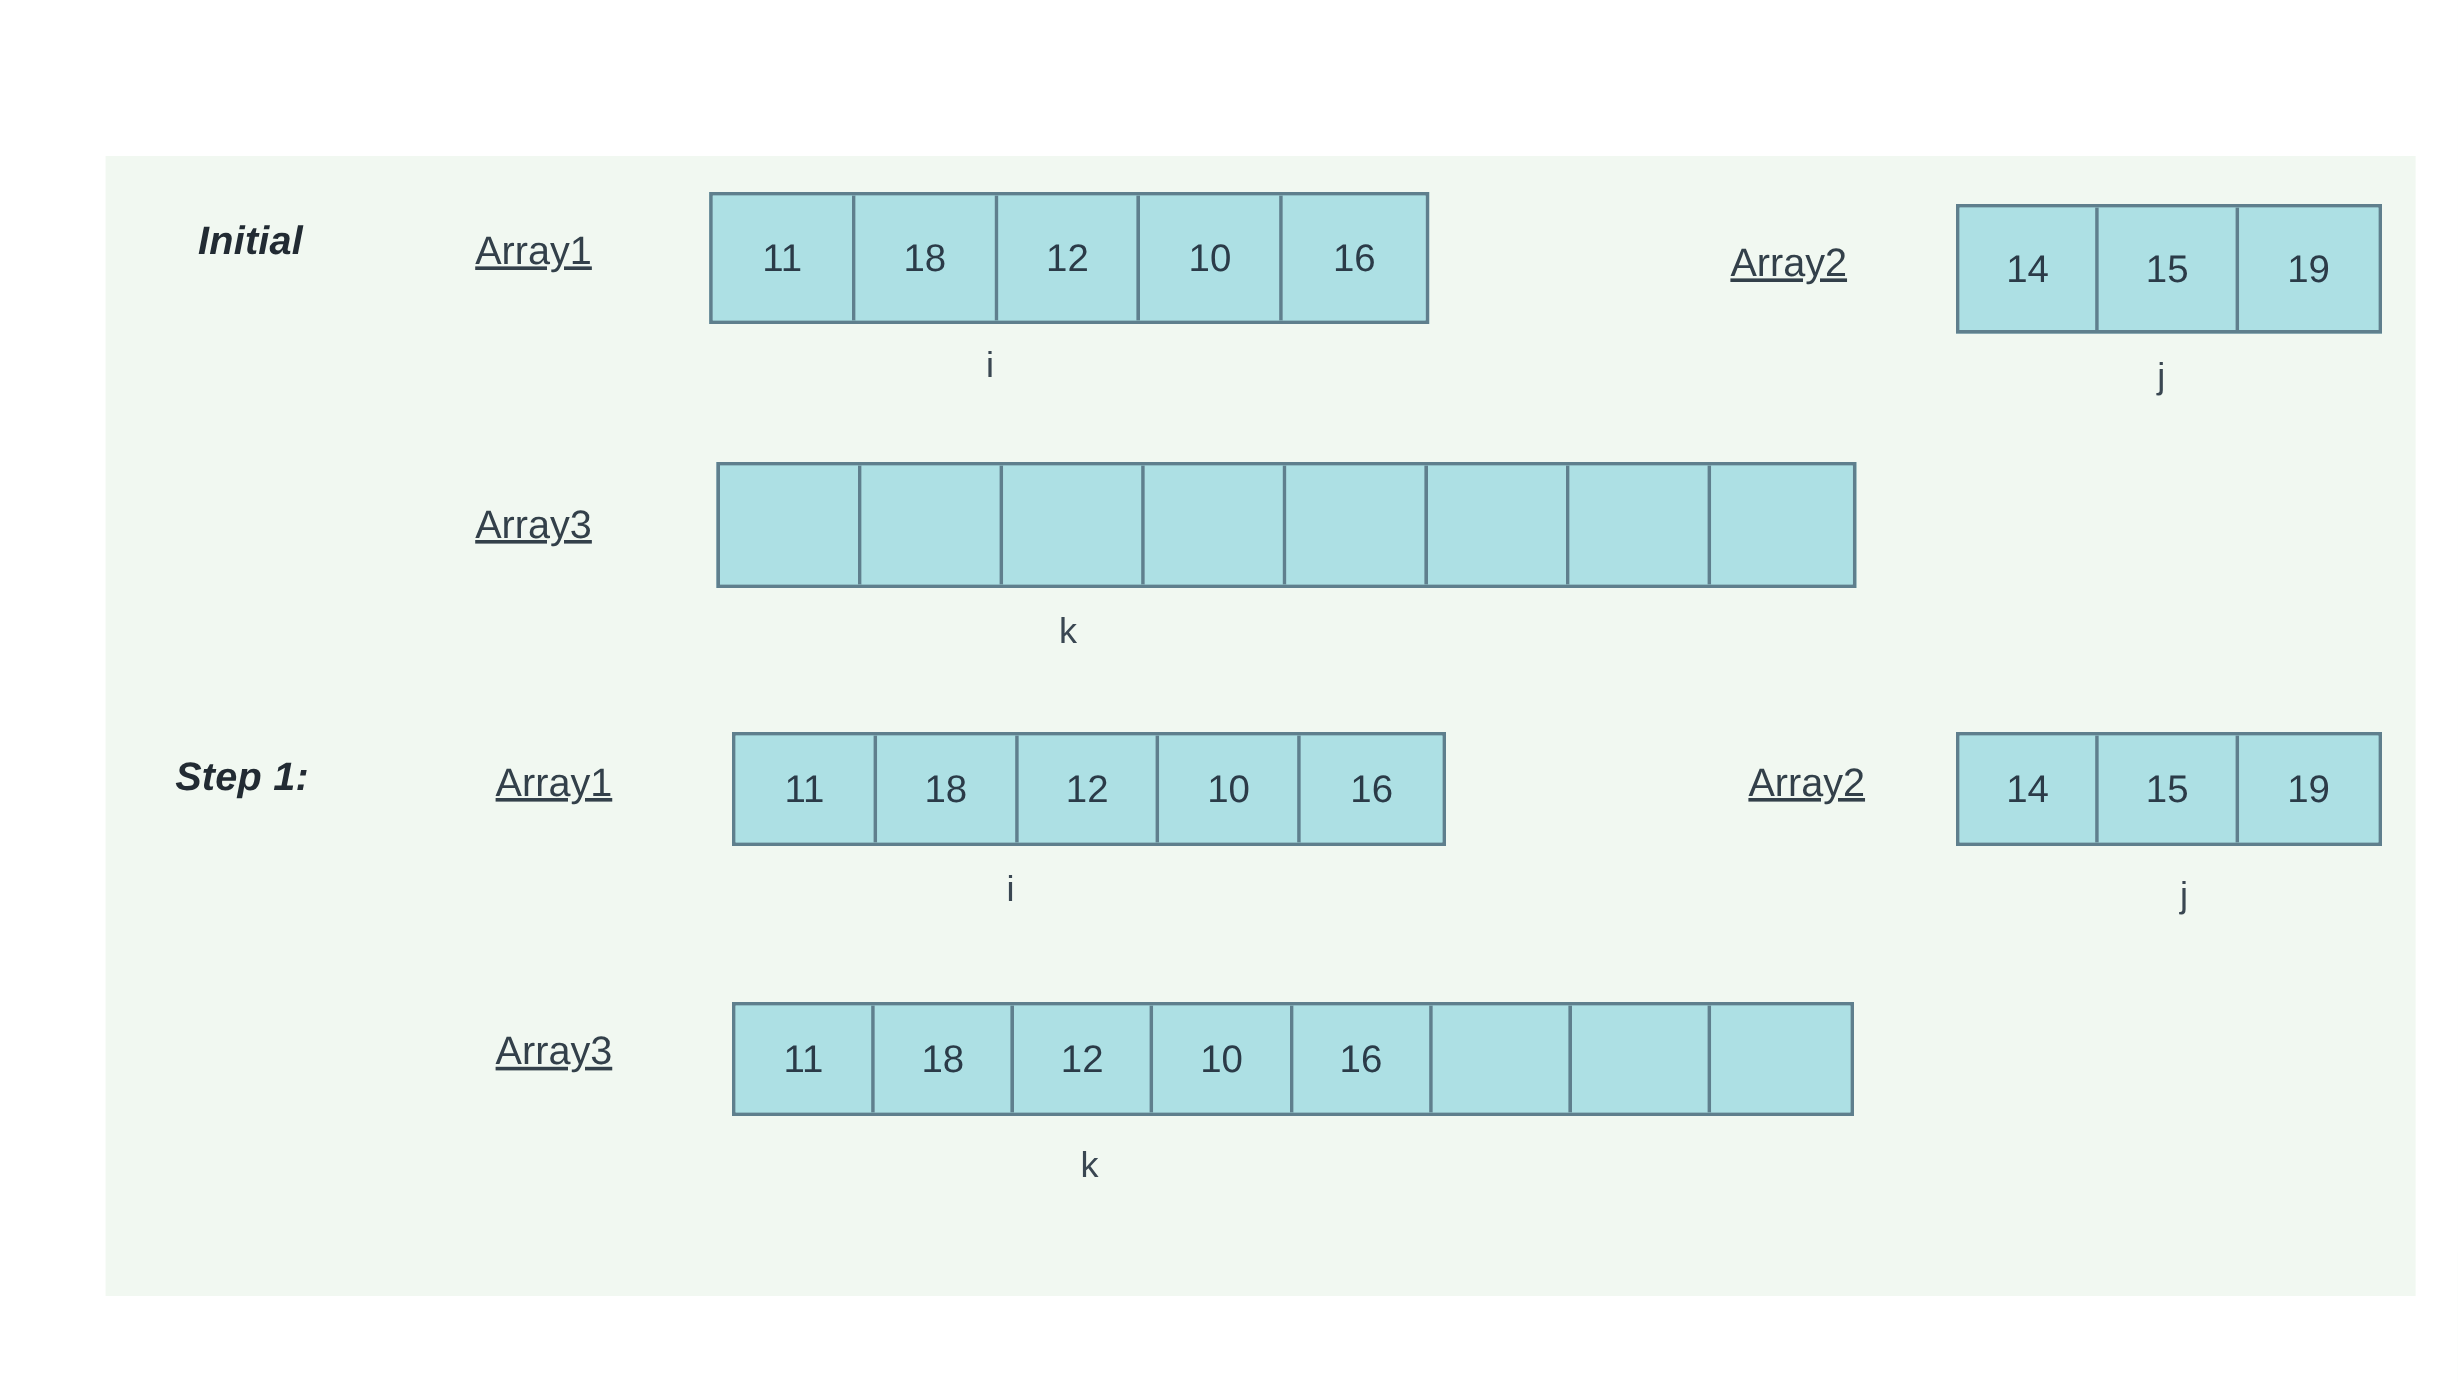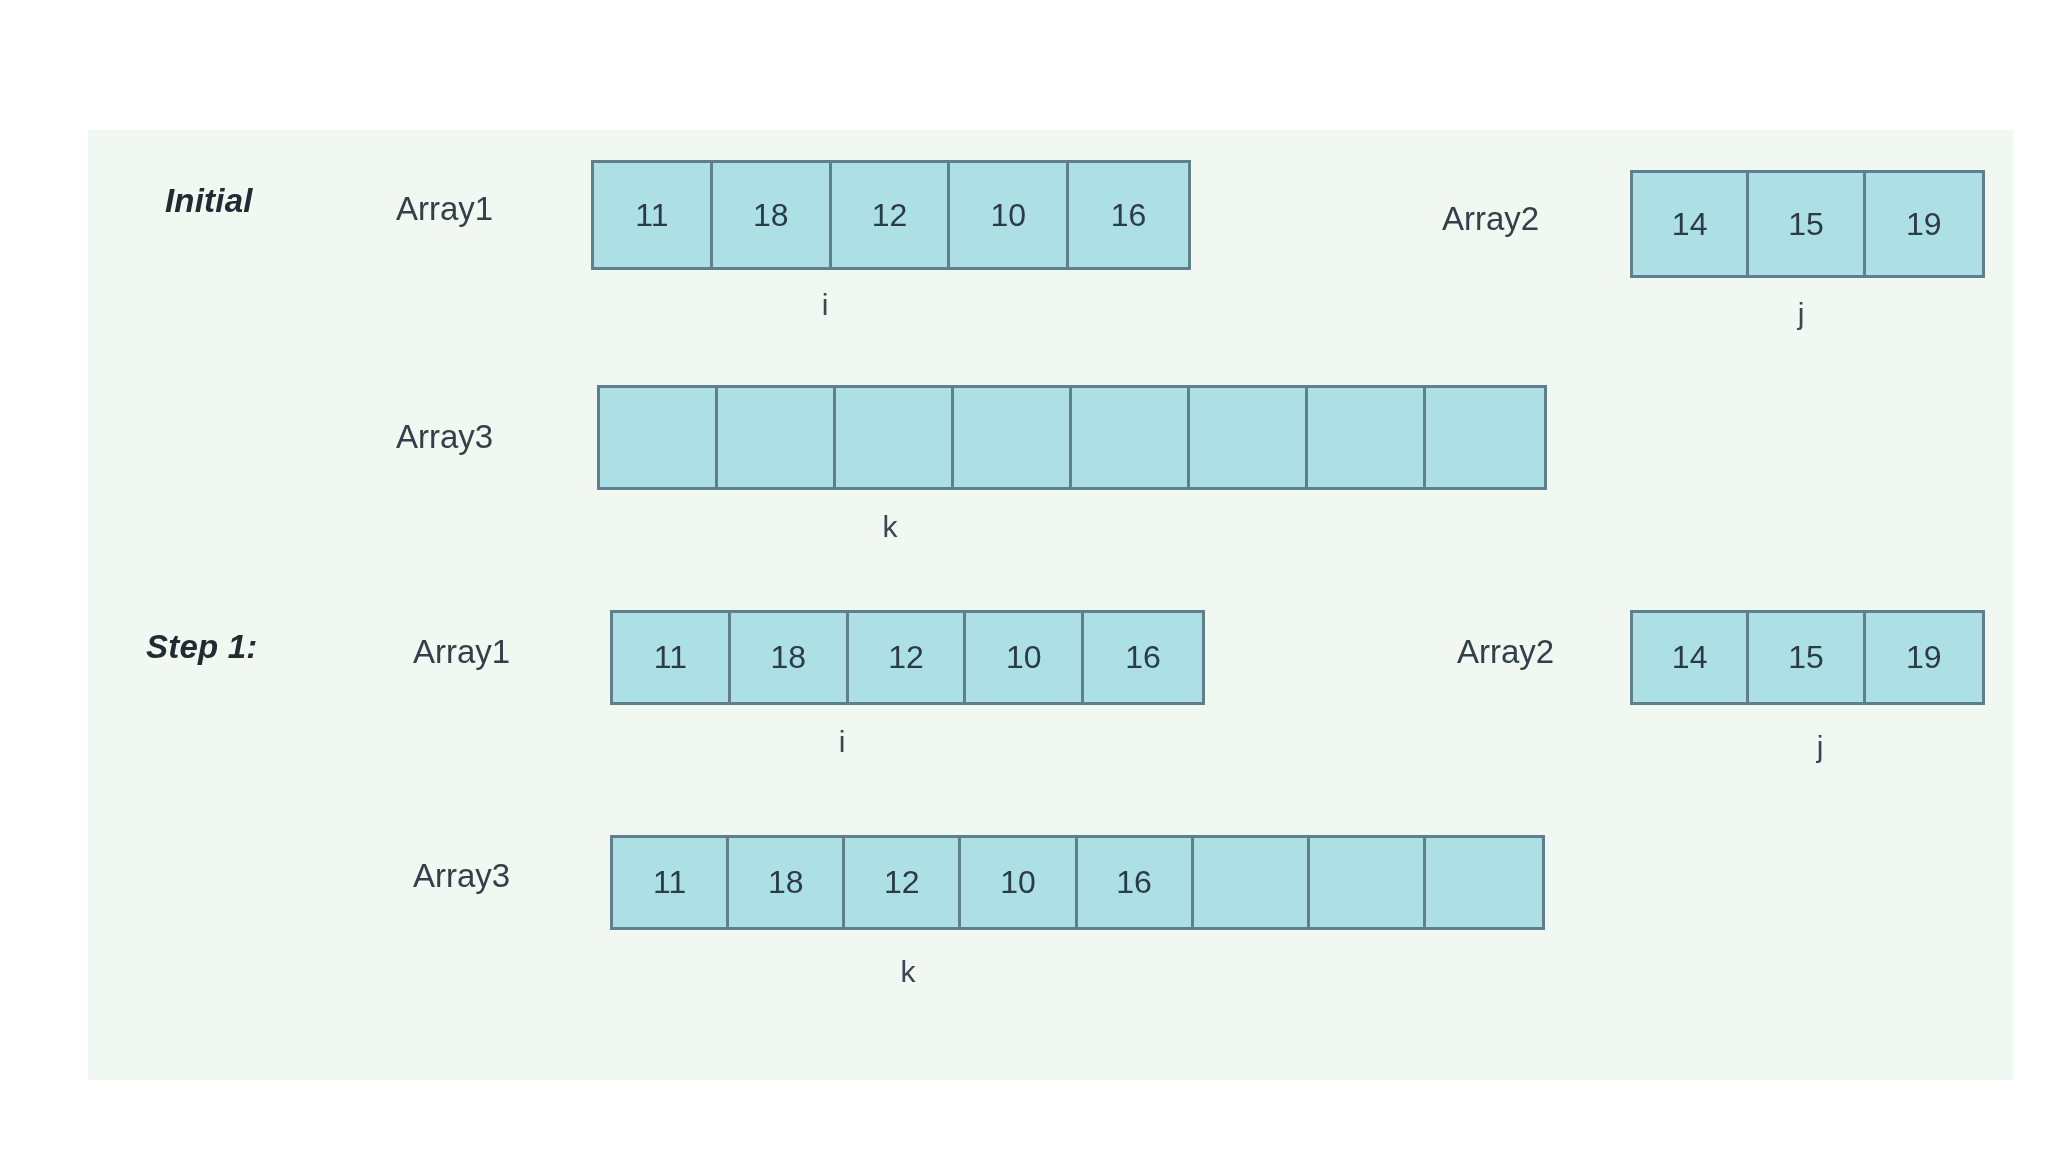--- a/index.html
+++ b/index.html
@@ -42,20 +42,21 @@
     letter-spacing: .2px;
     white-space: nowrap;
   }
 
   
   .array-label {
     position: absolute;
     font-size: 33px;
     color: #33404a;
     white-space: nowrap;
+    text-decoration: underline;
   }
 
   
   .pointer {
     position: absolute;
     font-size: 30px;
     color: #3a4752;
     text-align: center;
     white-space: nowrap;
   }

